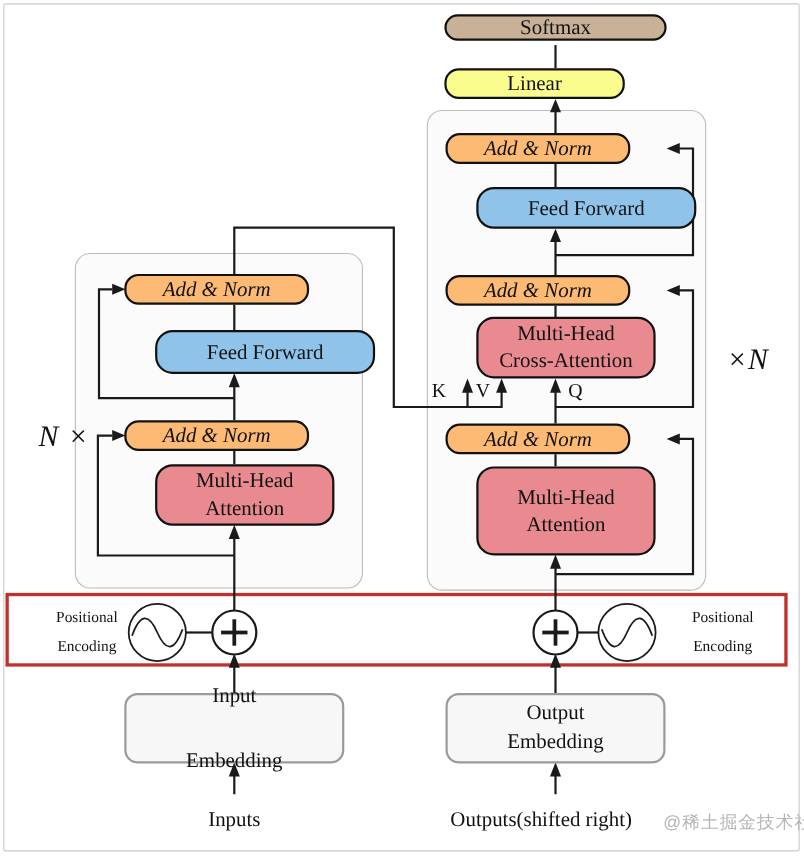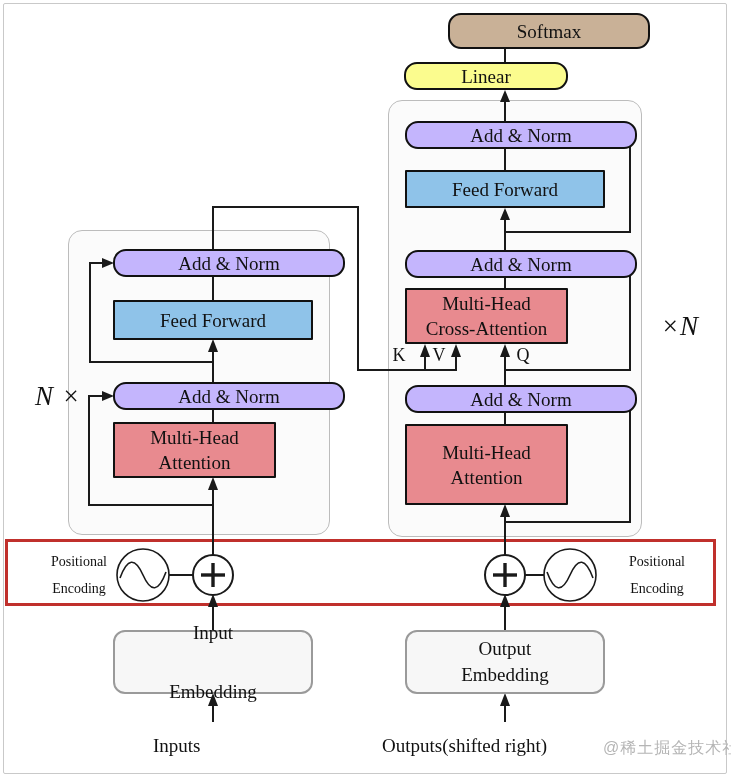--- a/index.html
+++ b/index.html
@@ -41,26 +41,26 @@
   .box {
     position:absolute;
     border:2px solid #111111;
     text-align:center;
     font-size:19px; color:#111111;
     z-index:4;
     display:flex; flex-direction:column; justify-content:center;
   }
   .box .ln { display:block; line-height:25px; }
   .pill   { border-radius:13px; }
-  .round  { border-radius:1px; }
-
-  .softmax { left:404px; top:13px;  width:202px; height:36px; background:#c9b197; line-height:24px;margin-left:44px; }
+  .round  { border-radius:16px;margin-left:28px; }
+
+  .softmax { left:404px; top:13px;  width:202px; height:24px; background:#c9b197; line-height:24px; }
   .linear  { left:404px; top:62px;  width:164px; height:28px; background:#fbfc8e; line-height:24px; }
 
-  .an      { width:232px; height:28px; background:#c4b5fd; line-height:24px; }
+  .an      { width:168px; height:28px; background:#fdba74; line-height:24px;font-style:italic; }
   .an.d1   { left:405px; top:121px; }
   .an.d2   { left:405px; top:250px; }
   .an.d3   { left:405px; top:385px; }
   .an.e1   { left:113px; top:249px; }
   .an.e2   { left:113px; top:382px; }
 
   .ff      { width:200px; background:#8fc3e9; }
   .ff.d    { left:405px; top:170px; height:38px; }
   .ff.e    { left:113px; top:300px; height:40px; }
 
@@ -89,21 +89,21 @@
   .kvq { font-size:18px; width:22px; text-align:center; }
   .kvq.k { left:388px; top:345px; }
   .kvq.v { left:428px; top:345px; }
   .kvq.q { left:512px; top:345px; }
 
   .posenc { font-size:14px; text-align:center; width:118px; line-height:27px; }
   .posenc.left  { left:20px;  top:548px; }
   .posenc.right { left:598px; top:548px; }
   .posenc .ln { display:block; }
 
-  .io { font-size:19px; text-align:left; }
+  .io { font-size:19px; text-align:center; }
   .io.inputs  { left:153px; top:735px; width:120px; }
   .io.outputs { left:382px; top:735px; width:220px; }
 
   .watermark {
     position:absolute; left:571px; top:738px;
     font-size:16px; color:#b5b5b5; letter-spacing:1px;
     font-family:"Liberation Sans", sans-serif;
     z-index:5; white-space:nowrap;padding-left:32px;
   }
 </style>

